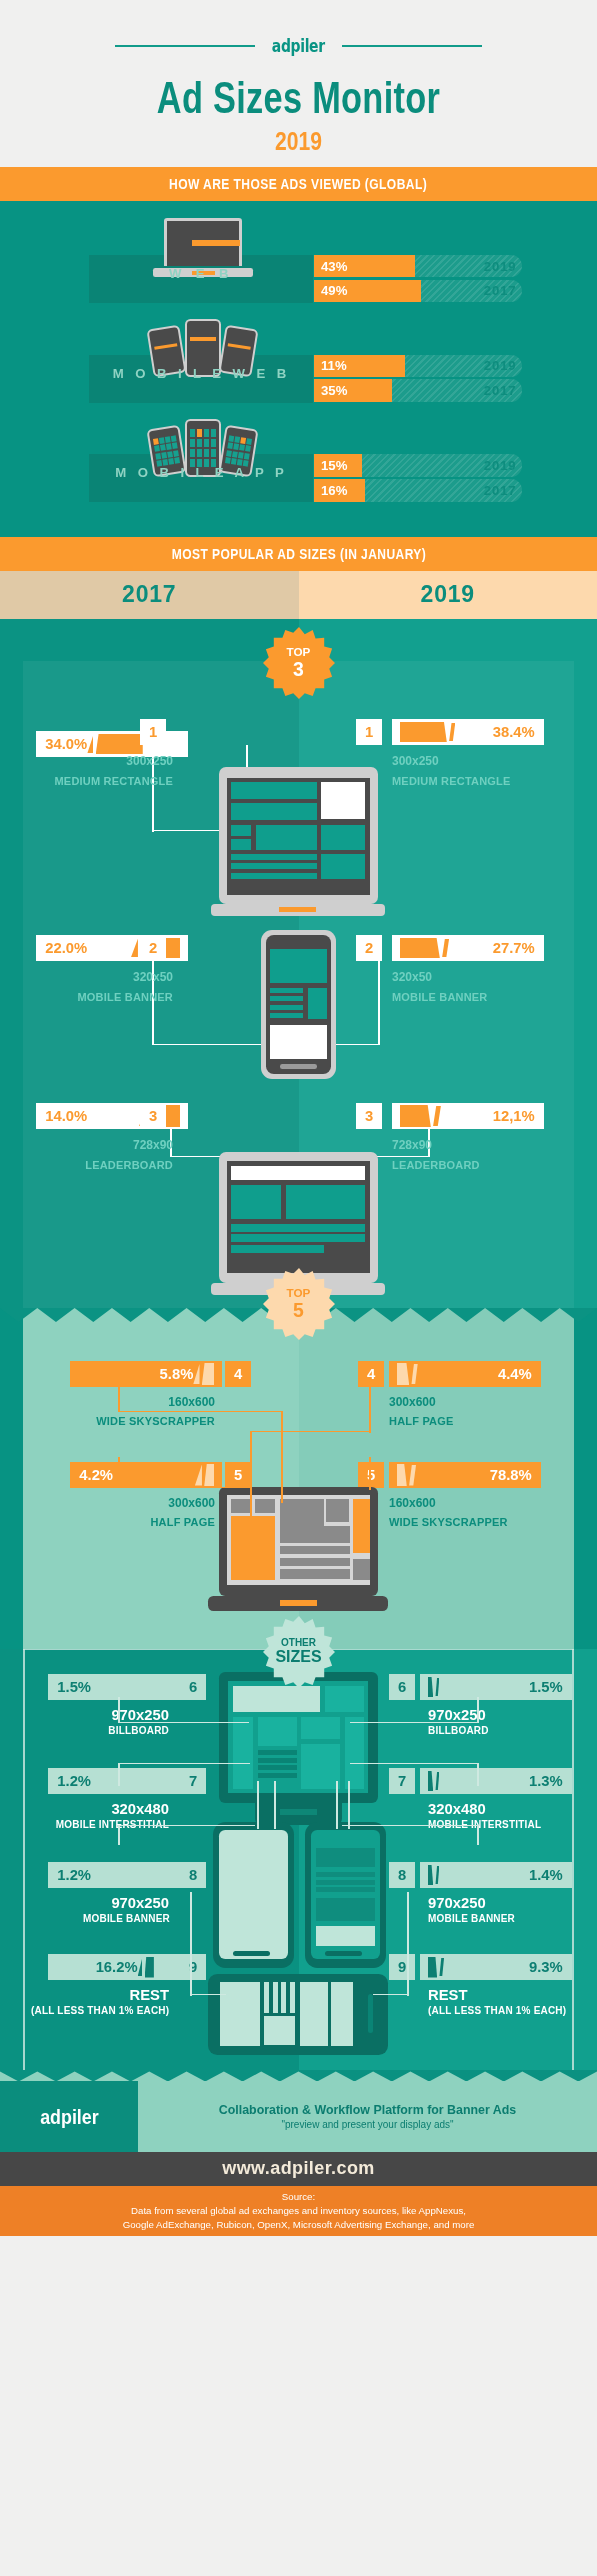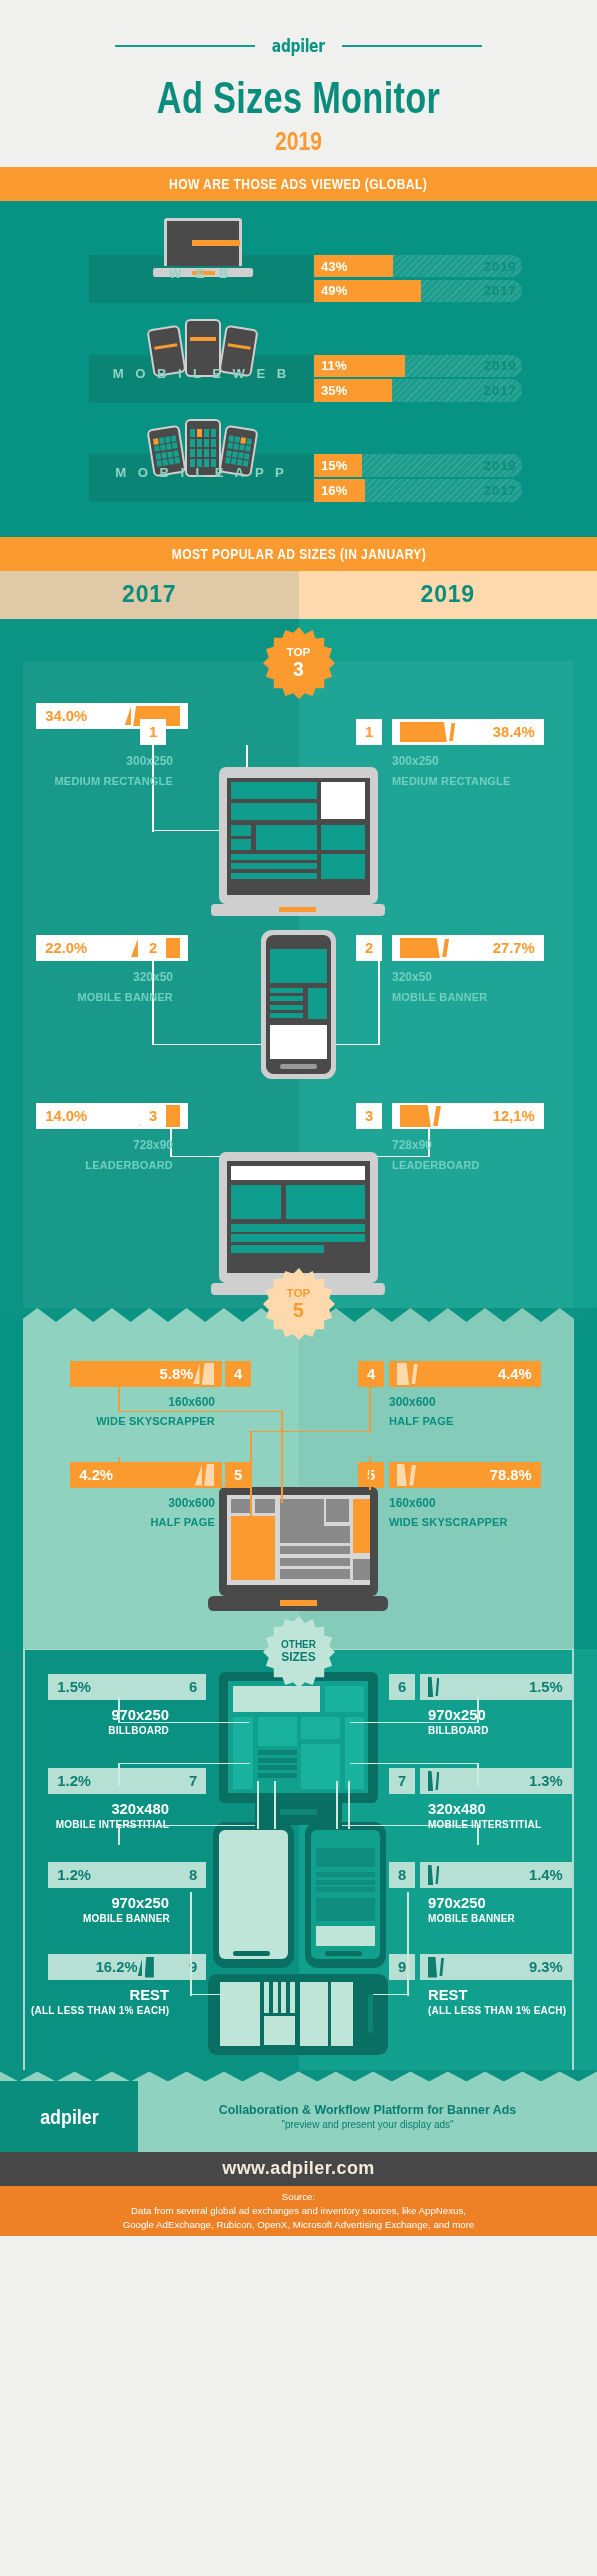--- a/index.html
+++ b/index.html
@@ -170,21 +170,21 @@
               <div class="srch"></div>
             </div>
           <div class="base"></div>
             <div class="pad"></div>
         </div>
       </div>
       <div class="devlabel">W E B</div>
       <div class="bars">
         <div class="barline">
           <div class="bartrack"></div>
-          <div class="barfill" style="width:79px">
+          <div class="barfill" style="width:101px">
               <span>43%</span>
             </div>
           <div class="baryear">2019</div>
         </div>
         <div class="barline">
           <div class="bartrack"></div>
           <div class="barfill" style="width:107px">
               <span>49%</span>
             </div>
           <div class="baryear">2017</div>
@@ -351,21 +351,21 @@
       <div style="position:absolute;left:0;top:137px;width:174px;height:12.4px;background:#cfcfcf;border-radius:3.9px;"></div>
       <div style="position:absolute;left:68px;top:140px;width:37px;height:5.4px;background:#fb9a2e;"></div>
     </div>
 
     <div class="devline" style="left:152px;top:126px;width:1.6px;height:87px"></div>
     <div class="devline" style="left:152px;top:211px;width:171px;height:1.6px"></div>
     <div class="devline" style="left:246px;top:126px;width:1.6px;height:37px"></div>
     <div class="devline" style="left:246px;top:162px;width:79px;height:1.6px"></div>
 
     <div class="rankrow">
-      <div class="pill" style="left:36px;top:84px;justify-content:space-between;padding:0 7.8px 0 9.3px">
+      <div class="pill" style="left:36px;top:112px;justify-content:flex-start;padding:0 7.8px 0 9.3px">
         <span class="pct">34.0%</span>
         <span class="slab">
           <b style="width:6.2px;height:18.7px;clip-path:polygon(100% 0,100% 100%,0 100%)"></b>
           <b style="width:47px;height:20px;clip-path:polygon(6% 0,100% 0,100% 100%,0 100%)"></b>
         </span>
       </div>
       <div class="num" style="left:140px;top:100px">1</div>
       <div class="sz" style="left:36px;top:136px;width:137px;text-align:right">300x250</div>
       <div class="szsub" style="left:36px;top:156px;width:137px;text-align:right">MEDIUM RECTANGLE</div>
 
@@ -568,21 +568,21 @@
     <div style="position:absolute;left:299px;top:0;width:299px;height:100%;background:#11a08e"></div>
     <div style="position:absolute;left:23px;top:0;width:1.6px;height:100%;background:#cfe9e1;opacity:.8"></div>
     <div style="position:absolute;right:23px;top:0;width:1.6px;height:100%;background:#cfe9e1;opacity:.8"></div>
     <div style="position:absolute;left:23px;top:0;width:551px;height:1.6px;background:#cfe9e1;opacity:.8"></div>
 
     <div class="badge" style="top:-33px;z-index:20">
       <svg class="st" viewBox="0 0 100 100">
         <polygon fill="#bfe5d9" points="50,0 58,10 69,4 73,16 85,15 85,27 96,30 92,42 100,50 92,58 96,69 85,73 85,85 73,85 69,96 58,92 50,100 42,92 31,96 27,85 15,85 15,73 4,69 8,58 0,50 8,42 4,31 15,27 15,15 27,15 31,4 42,8"></polygon>
       </svg>
       <div class="t1" style="color:#0b7d70;font-size:10px">OTHER</div>
-      <div class="t2" style="color:#0b7d70;font-size:12px;margin-top:0.8px">SIZES</div>
+      <div class="t2" style="color:#0b7d70;font-size:16px;margin-top:0.8px">SIZES</div>
     </div>
 
     <div style="position:absolute;left:208px;top:23px;width:180px;height:163px;z-index:4">
       <div style="position:absolute;left:11px;top:0;width:159px;height:131px;background:#0a6f63;border-radius:6.2px;"></div>
       <div style="position:absolute;left:20px;top:9.3px;width:140px;height:112px;background:#11a08e;"></div>
       <div style="position:absolute;left:25px;top:14px;width:87px;height:26.4px;background:#bfe5d9;"></div>
       <div style="position:absolute;left:117px;top:14px;width:39px;height:26.4px;background:#19b29f;"></div>
       <div style="position:absolute;left:25px;top:45px;width:20px;height:72px;background:#19b29f;"></div>
       <div style="position:absolute;left:50px;top:45px;width:39px;height:29.5px;background:#19b29f;"></div>
       <div style="position:absolute;left:93px;top:45px;width:39px;height:22px;background:#19b29f;"></div>

